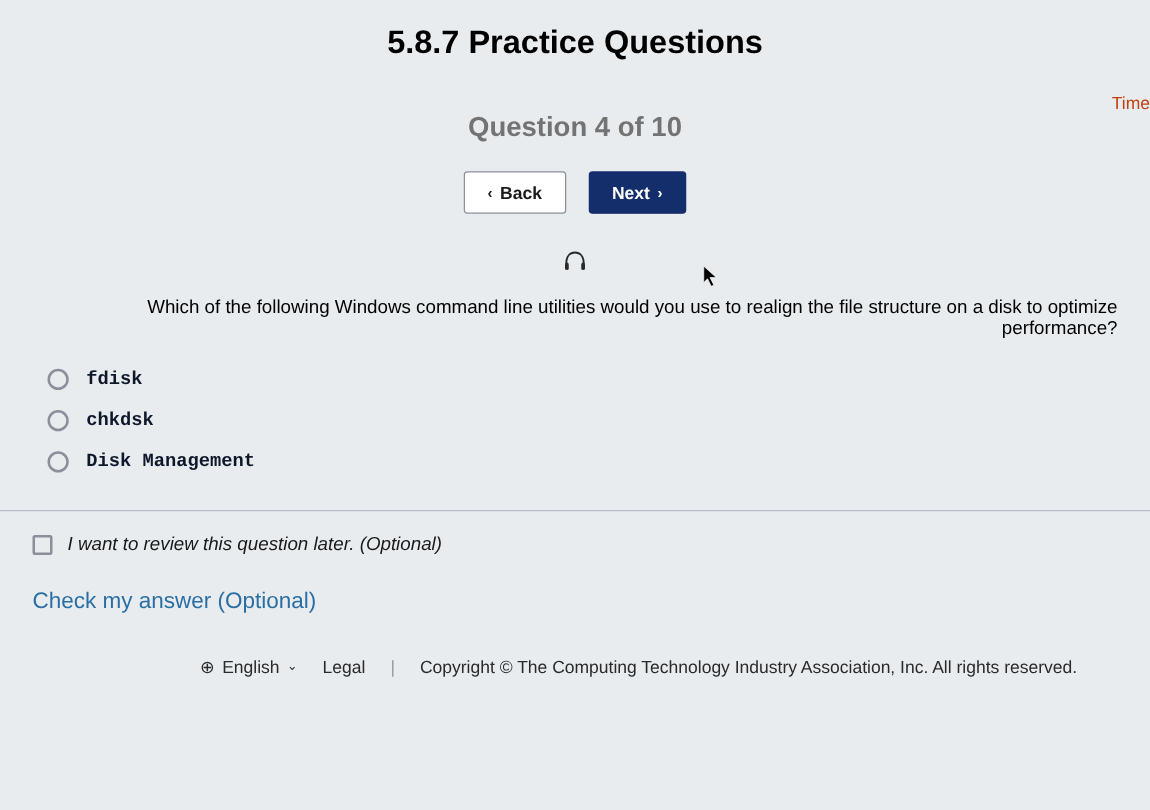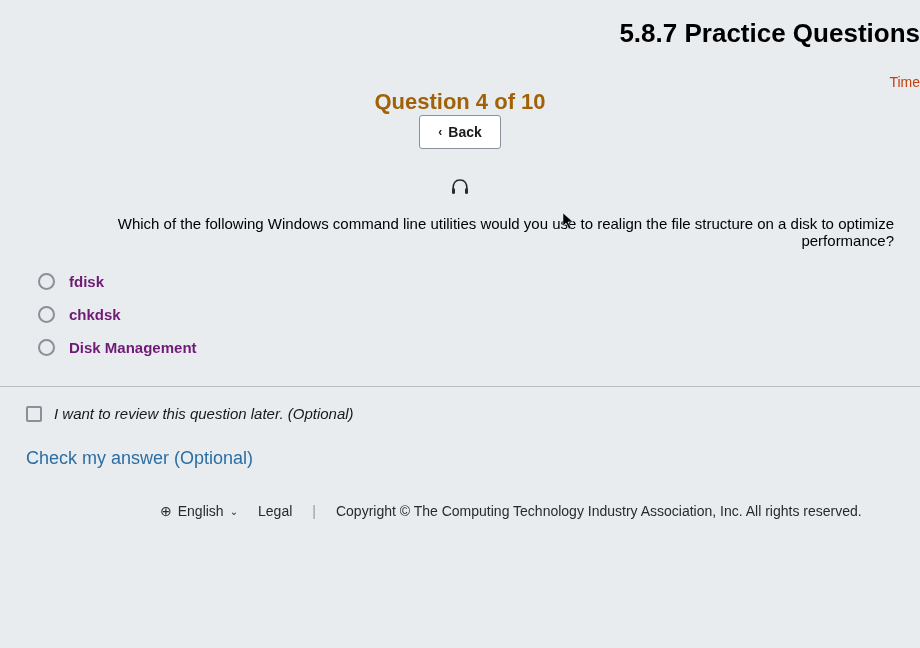--- a/index.html
+++ b/index.html
@@ -6,39 +6,40 @@
     body {
       font-family: -apple-system, BlinkMacSystemFont, "Segoe UI", Arial, sans-serif;
       background: #e8ecef;
       color: #1a1a1a;
       width: 920px;
       height: 648px;
       overflow: hidden;
       position: relative;
     }
     .header-title {
-      text-align: right;
+      text-align: center;
       font-size: 26px;
       font-weight: 700;
       padding: 18px 0 22px;
       color: #000;
     }
     .time-label {
       position: absolute;
       right: 0;
       top: 74px;
       font-size: 14px;
       color: #c2410c;
     }
     .question-number {
       text-align: center;
       font-size: 22px;
       font-weight: 700;
       margin-top: 18px;
-      color: #a16207;
+      margin-bottom: 22px;
+      color: #737373;
     }
     .nav-row {
       display: flex;
       justify-content: center;
       gap: 18px;
       margin-bottom: 28px;
     }
     .btn {
       padding: 8px 18px;
       font-size: 14px;
@@ -86,21 +87,22 @@
     .radio {
       width: 17px;
       height: 17px;
       border: 2px solid #8a8f99;
       border-radius: 50%;
       flex-shrink: 0;
     }
     .option-label {
       font-size: 15px;
       font-weight: 600;
-      color: #701a75;
+      color: #0f172a;
+      font-family: Liberation Mono, monospace;
     }
     .divider {
       border: none;
       border-top: 1px solid #b8bec6;
       margin: 22px 0 18px;
     }
     .review-row {
       display: flex;
       align-items: center;
       gap: 12px;
@@ -158,20 +160,24 @@
 <div class="header-title">5.8.7 Practice Questions</div>
 
 <div class="time-label">Time</div>
 
 <div class="question-number">Question 4 of 10</div>
 
 <div class="nav-row">
   <button class="btn btn-back">
     <span class="chevron">‹</span>
     <span>Back</span>
+  </button>
+  <button class="btn btn-next">
+    <span>Next</span>
+    <span class="chevron">›</span>
   </button>
 </div>
 
 <div class="cursor">
   <svg width="16" height="18" viewBox="0 0 16 18">
       <path d="M2 1 L2 14 L5 11 L8 17 L10 16 L7 10 L12 10 Z" fill="#000" stroke="#fff" stroke-width="0.5"></path>
     </svg>
 </div>
 
 <div class="audio-icon">

